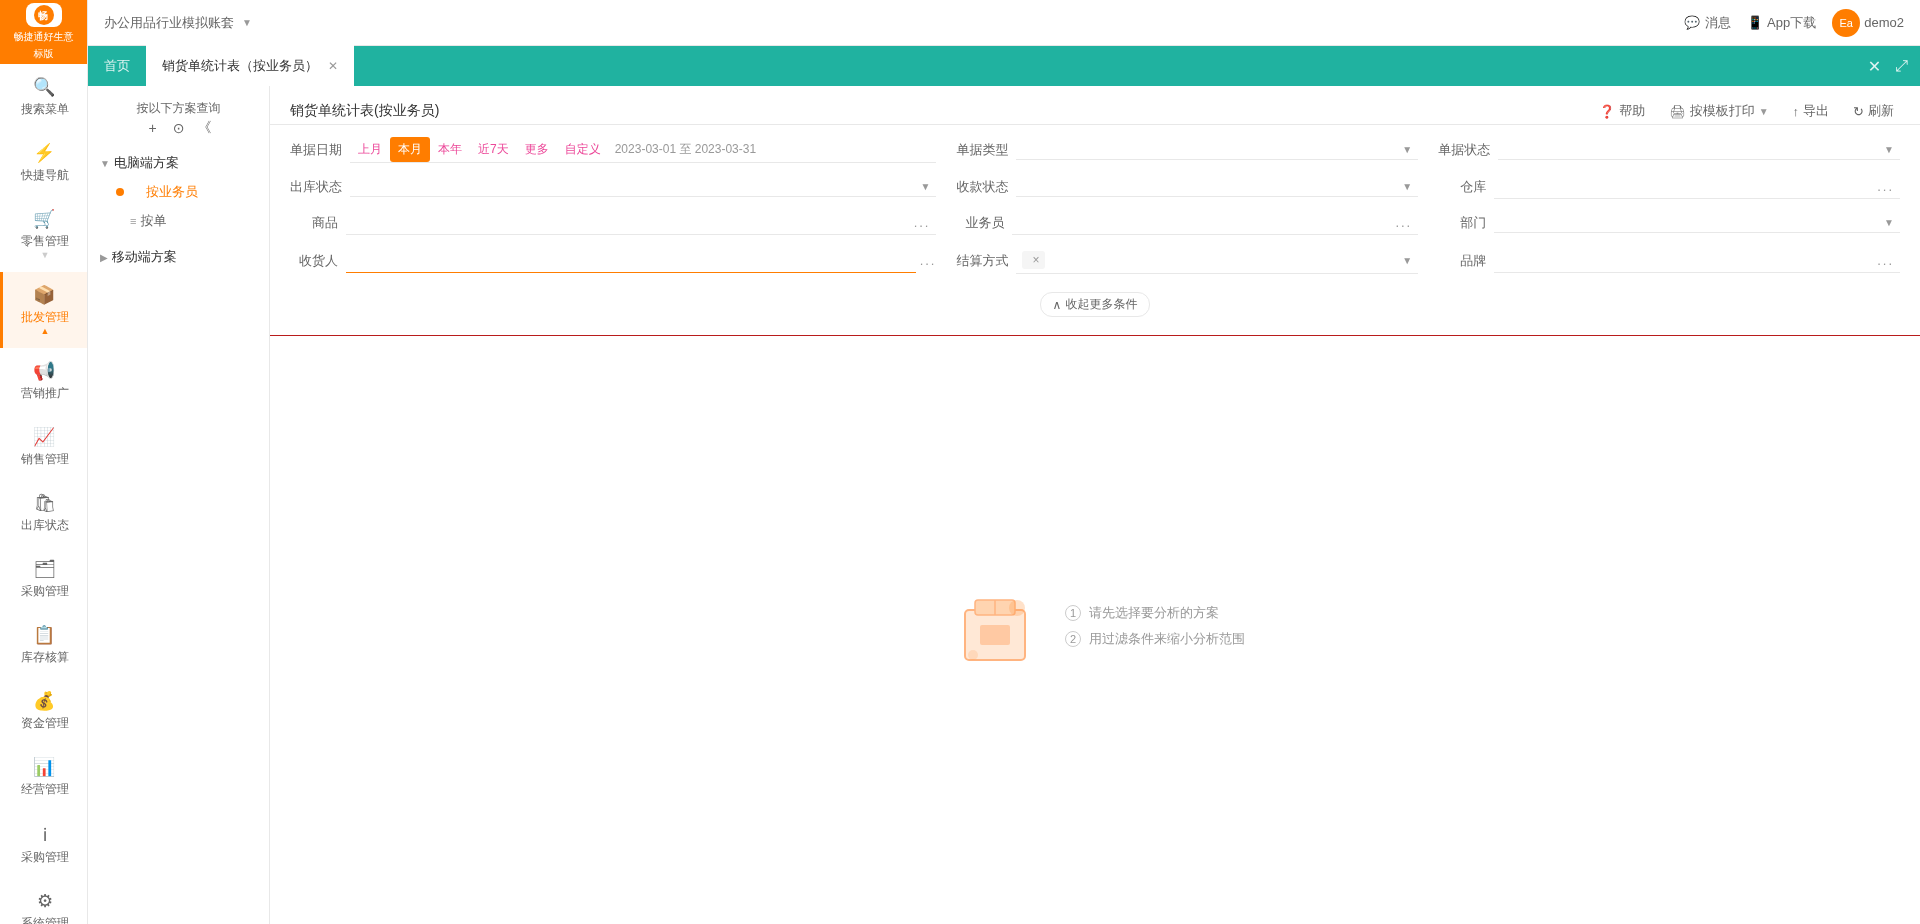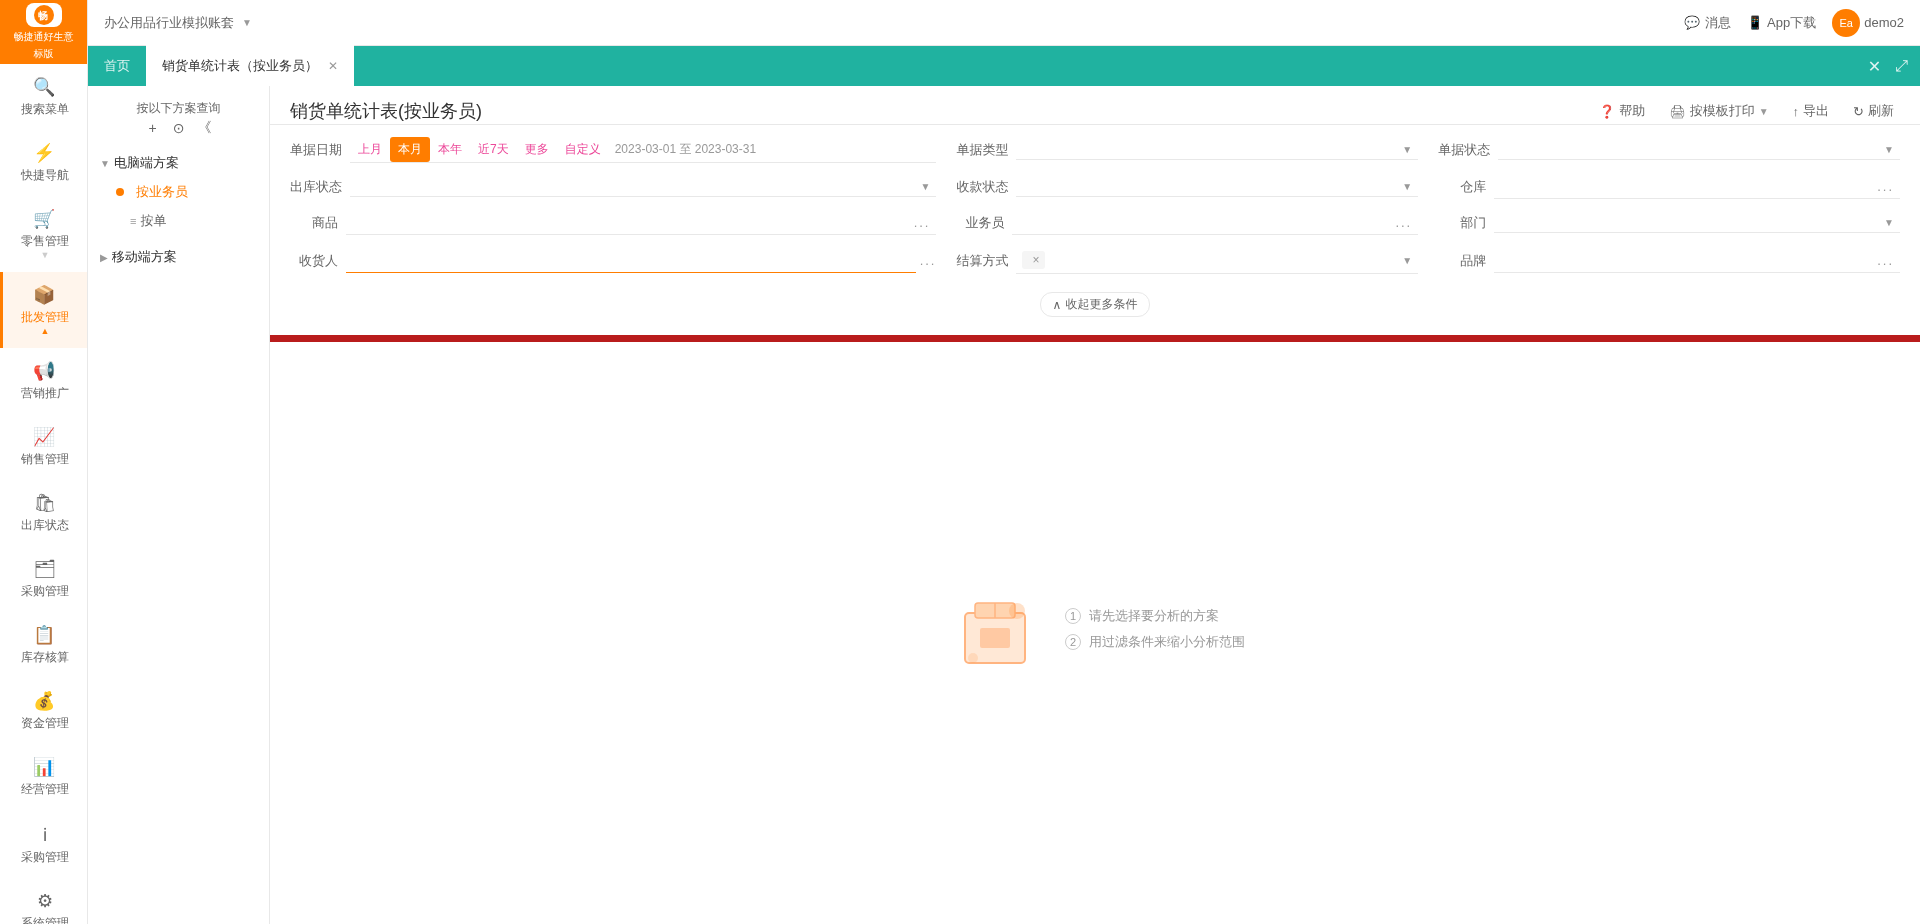--- a/index.html
+++ b/index.html
@@ -40,38 +40,38 @@
 
     
     .left-panel { width: 182px; background: #fff; border-right: 1px solid #e8e8e8; display: flex; flex-direction: column; flex-shrink: 0; padding: 8px 0; }
     .left-panel-header { display: flex; align-items: center; justify-content: space-between; padding: 6px 12px; font-size: 13px; color: #333; flex-direction: column; }
     .left-panel-header-label { font-size: 12px; color: #666; }
     .left-panel-header-actions { display: flex; align-items: center; gap: 4px; }
     .left-panel-btn { width: 22px; height: 22px; display: flex; align-items: center; justify-content: center; cursor: pointer; border-radius: 3px; color: #666; font-size: 14px; }
     .scheme-group { padding: 4px 0; }
     .scheme-group-header { display: flex; align-items: center; padding: 5px 12px; cursor: pointer; font-size: 13px; color: #333; }
     .scheme-group-header .arrow { margin-right: 4px; color: #999; font-size: 10px; }
-    .scheme-item { padding: 6px 12px 6px 28px; cursor: pointer; font-size: 13px; color: #333; display: flex; align-items: center; gap: 12px; }
+    .scheme-item { padding: 6px 12px 6px 28px; cursor: pointer; font-size: 13px; color: #333; display: flex; align-items: center; gap: 22px; }
     .scheme-item.active { color: #ff7d00; }
     .scheme-item.active .scheme-dot { background: #ff7d00; }
     .scheme-dot { width: 8px; height: 8px; border-radius: 50%; background: #ccc; flex-shrink: 0; }
     .scheme-sub-item { padding: 5px 12px 5px 42px; cursor: pointer; font-size: 13px; color: #666; display: flex; align-items: center; gap: 4px; }
     .scheme-group2 { padding: 4px 0; }
 
     
     .right-panel { flex: 1; display: flex; flex-direction: column; overflow: hidden; }
 
     
     .page-header { background: #fff; padding: 12px 20px 0; border-bottom: 1px solid #e8e8e8; display: flex; align-items: center; justify-content: space-between; flex-shrink: 0; }
-    .page-title { font-size: 18px; color: #333; font-weight: 500; }
+    .page-title { font-size: 14px; color: #333; font-weight: 500; }
     .page-header-actions { display: flex; align-items: center; gap: 12px; }
     .header-action-btn { display: flex; align-items: center; gap: 4px; cursor: pointer; color: #666; font-size: 13px; padding: 4px 6px; }
 
     
-    .filter-area { background: #fff; padding: 12px 20px; border-bottom: 7px solid #b91c1c; flex-shrink: 0; }
+    .filter-area { background: #fff; padding: 12px 20px; border-bottom: 1px solid #b91c1c; flex-shrink: 0; }
     .filter-row { display: flex; align-items: center; margin-bottom: 12px; gap: 0; }
     .filter-row:last-of-type { margin-bottom: 0; }
     .filter-item { display: flex; align-items: center; flex: 1; min-width: 0; }
     .filter-label { color: #666; font-size: 13px; white-space: nowrap; margin-right: 8px; min-width: 48px; text-align: right; }
     .filter-input { flex: 1; border: none; border-bottom: 1px solid #e8e8e8; padding: 4px 6px; font-size: 13px; color: #333; outline: none; background: transparent; }
     .filter-input.active-border { border-bottom-color: #ff7d00; }
     .filter-select { flex: 1; display: flex; align-items: center; justify-content: space-between; border-bottom: 1px solid #e8e8e8; padding: 4px 6px; cursor: pointer; font-size: 13px; color: #333; }
     .filter-select .arrow { color: #999; font-size: 10px; }
     .filter-divider { width: 20px; flex-shrink: 0; }
 

